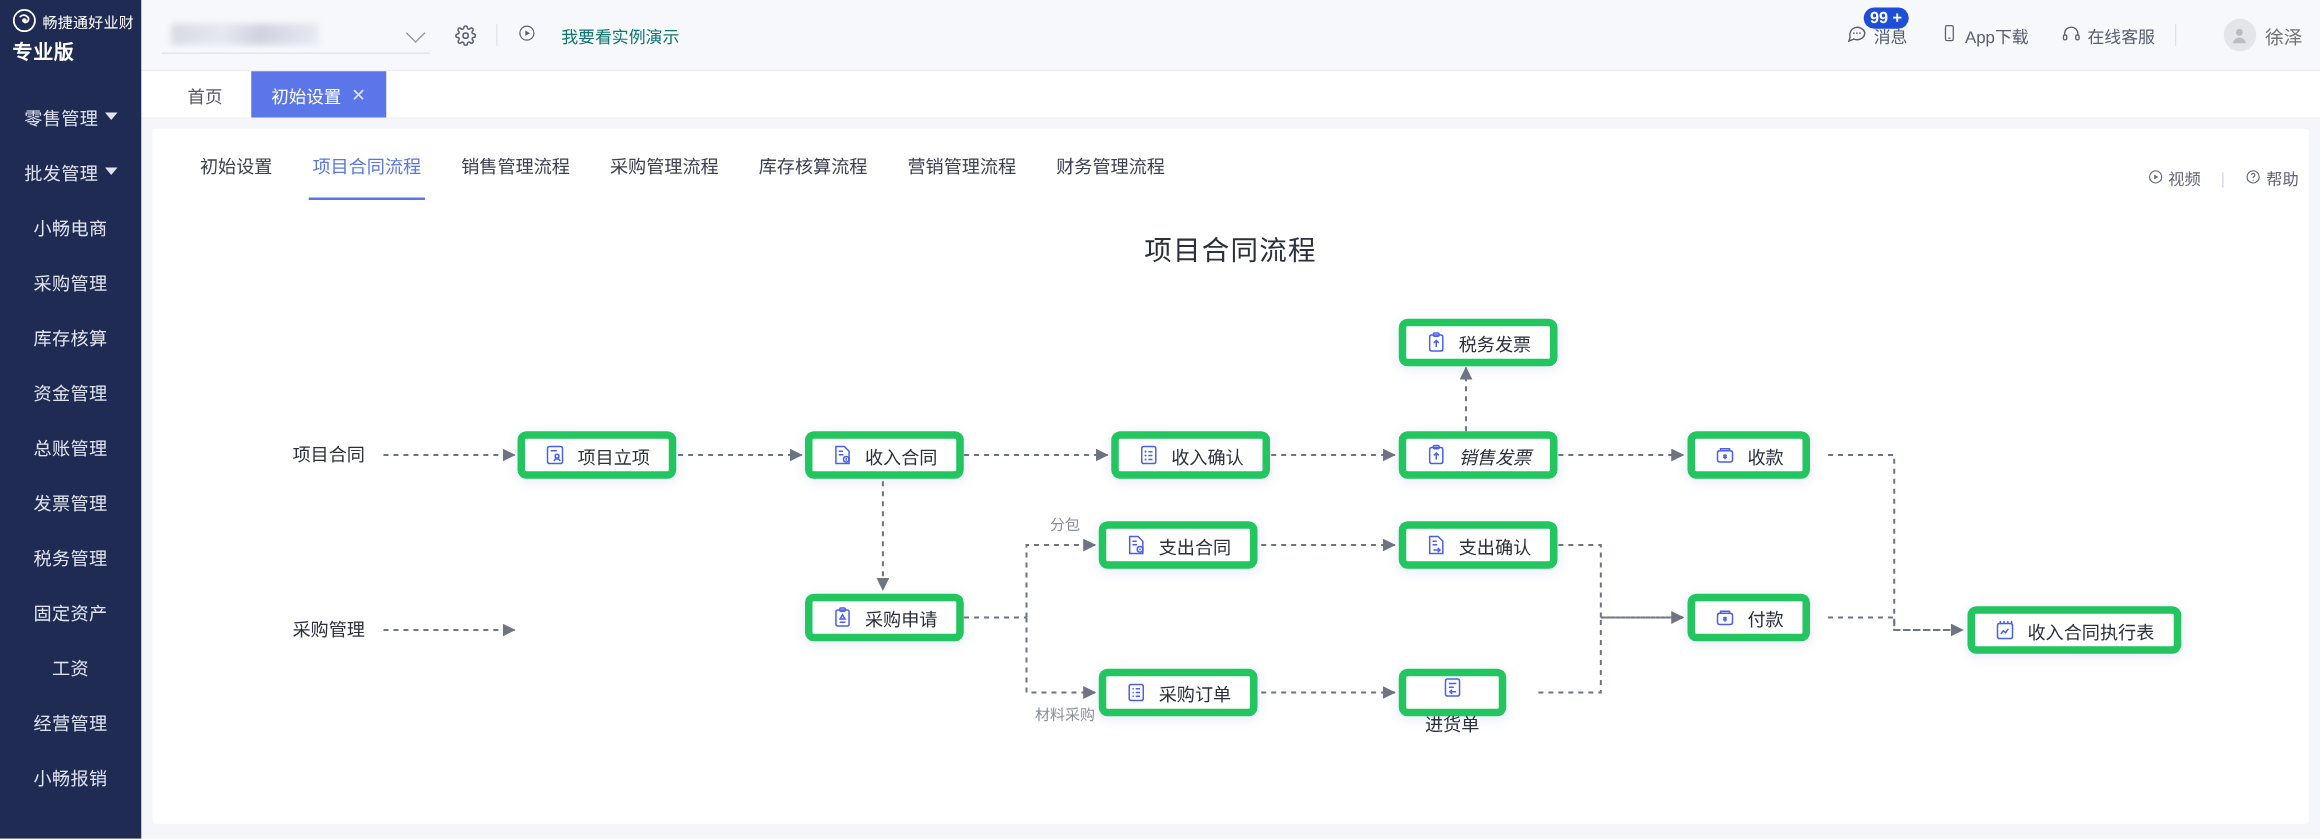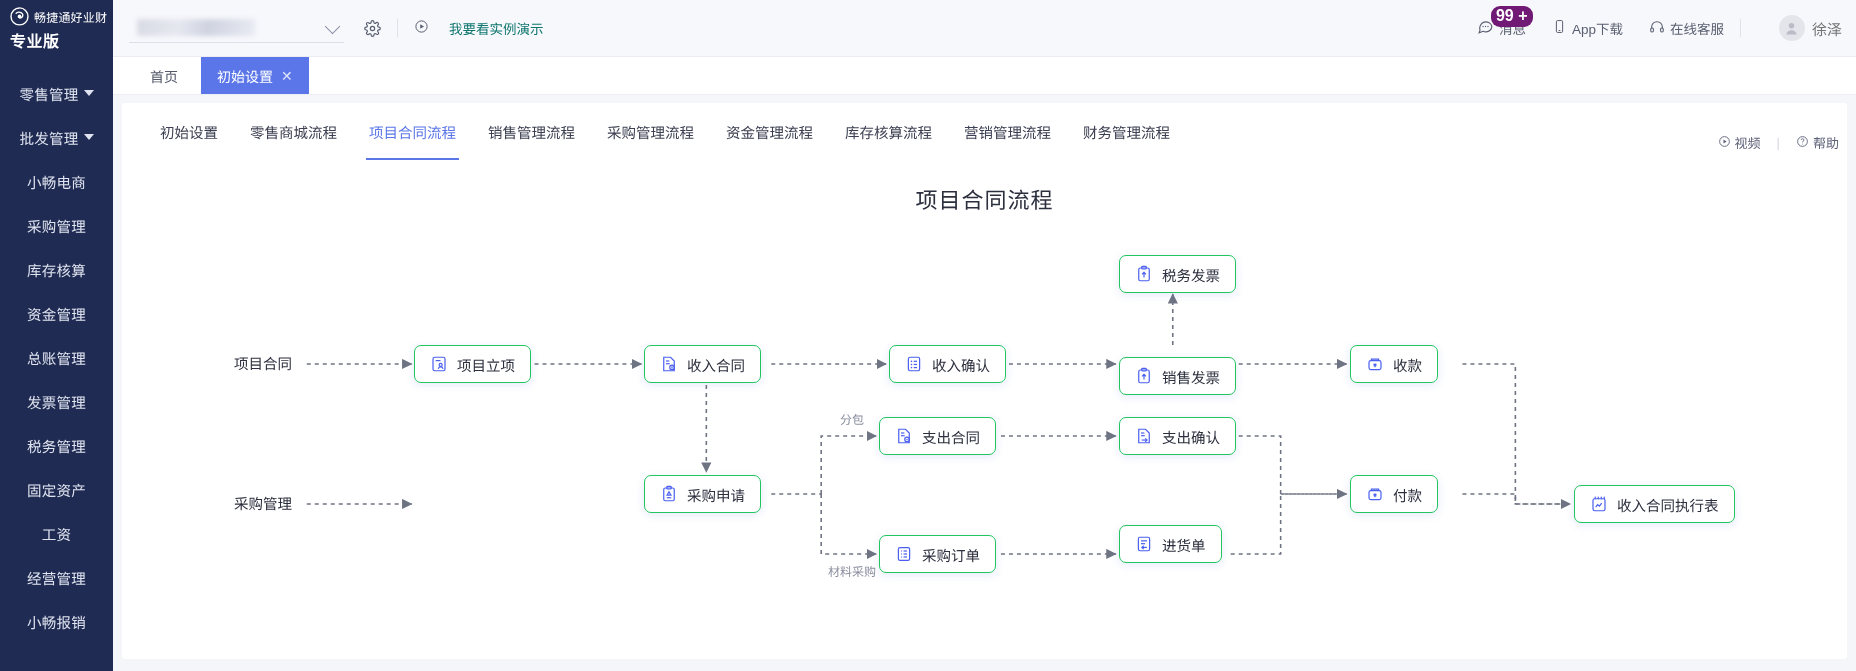--- a/index.html
+++ b/index.html
@@ -87,22 +87,22 @@
     color: #0f766e; font-size: 13.5px; cursor: pointer;
   }
   .top-spacer { flex: 1; }
   .top-act {
     display: flex; align-items: center; gap: 5px;
     color: #5a5f70; font-size: 13.5px; cursor: pointer;
     margin-left: 26px; position: relative; white-space: nowrap;
   }
   .badge {
     position: absolute; left: 14px; top: -12px;
-    background: #701a75; color: #fff;
-    font-size: 16px; font-weight: bold;
+    background: #1d4ed8; color: #fff;
+    font-size: 13px; font-weight: bold;
     border-radius: 9px; padding: 1px 5px 2px 5px;
     line-height: 1.1; white-space: nowrap;
   }
   .user-wrap { display: flex; align-items: center; gap: 7px; margin-left: 22px; }
   .avatar {
     width: 26px; height: 26px; border-radius: 50%;
     background: #e4e5ea; display: flex; align-items: center; justify-content: center;
   }
   .uname { color: #737373; font-size: 15px; white-space: nowrap; }
 
@@ -167,21 +167,21 @@
   
   .canvas { position: relative; width: 100%; height: 420px; }
   .canvas svg.edges {
     position: absolute; left: 0; top: 0;
     width: 100%; height: 100%; pointer-events: none;
   }
   .node {
     position: absolute;
     height: 38px; border-radius: 7px;
     background: #ffffff;
-    border: 1px solid #22c55e;
+    border: 6px solid #22c55e;
     box-shadow: 0 2px 9px rgba(91,118,232,.16);
     display: flex; align-items: center;
     padding: 0 15px; gap: 9px;
     font-size: 14.5px; color: #2c2f3d;
     white-space: nowrap; cursor: pointer;
     z-index: 2;
   }
   .node .nicon { width: 18px; height: 18px; flex: 0 0 18px; display: block; }
   .rowlabel {
     position: absolute; font-size: 14.5px; color: #2c2f3d;
@@ -343,34 +343,28 @@
       </div>
     </div>
 
     <div class="content">
       <div class="card">
 
         <div class="subtabs">
           <div class="subtab">
             <span>初始设置</span>
           </div>
-          <div class="subtab">
-            <span>零售商城流程</span>
-          </div>
           <div class="subtab active">
             <span>项目合同流程</span>
           </div>
           <div class="subtab">
             <span>销售管理流程</span>
           </div>
           <div class="subtab">
             <span>采购管理流程</span>
-          </div>
-          <div class="subtab">
-            <span>资金管理流程</span>
           </div>
           <div class="subtab">
             <span>库存核算流程</span>
           </div>
           <div class="subtab">
             <span>营销管理流程</span>
           </div>
           <div class="subtab">
             <span>财务管理流程</span>
           </div>
@@ -482,21 +476,21 @@
                 <line x1="11.6" y1="8.4" x2="16" y2="8.4"></line>
                 <circle cx="8.6" cy="12.6" r="1.1" fill="#4a5ff0" stroke="none"></circle>
                 <line x1="11.6" y1="12.6" x2="16" y2="12.6"></line>
                 <circle cx="8.6" cy="16.8" r="1.1" fill="#4a5ff0" stroke="none"></circle>
                 <line x1="11.6" y1="16.8" x2="16" y2="16.8"></line>
               </svg>
             </span>
             <span>收入确认</span>
           </div>
 
-          <div class="node" style="left:997px; top:143px;">
+          <div class="node" style="left:997px; top:131px;font-style:italic;">
             <span class="nicon">
               <svg viewBox="0 0 24 24" width="18" height="18" fill="none" stroke="#4a5ff0" stroke-width="1.6">
                 <rect x="5" y="4" width="14" height="17" rx="2"></rect>
                 <rect x="9" y="1.9" width="6" height="3.4" rx="1.1"></rect>
                 <path d="M12 16.8V10"></path>
                 <path d="M9.4 12.4L12 9.8l2.6 2.6"></path>
               </svg>
             </span>
             <span>销售发票</span>
           </div>
@@ -581,21 +575,21 @@
                 <line x1="11.4" y1="8" x2="16" y2="8"></line>
                 <line x1="8" y1="12" x2="9.4" y2="12"></line>
                 <line x1="11.4" y1="12" x2="16" y2="12"></line>
                 <line x1="8" y1="16" x2="9.4" y2="16"></line>
                 <line x1="11.4" y1="16" x2="16" y2="16"></line>
               </svg>
             </span>
             <span>采购订单</span>
           </div>
 
-          <div class="node" style="left:997px; top:311px;">
+          <div class="node" style="left:997px; top:321px;flex-direction:column;">
             <span class="nicon">
               <svg viewBox="0 0 24 24" width="18" height="18" fill="none" stroke="#4a5ff0" stroke-width="1.6">
                 <rect x="4.5" y="3" width="15" height="18" rx="2.2"></rect>
                 <line x1="8" y1="7.8" x2="16" y2="7.8"></line>
                 <line x1="8" y1="11.6" x2="13.4" y2="11.6"></line>
                 <path d="M15.8 16.6H9.2"></path>
                 <path d="M11.6 14.4L9.2 16.6l2.4 2.2"></path>
               </svg>
             </span>
             <span>进货单</span>

